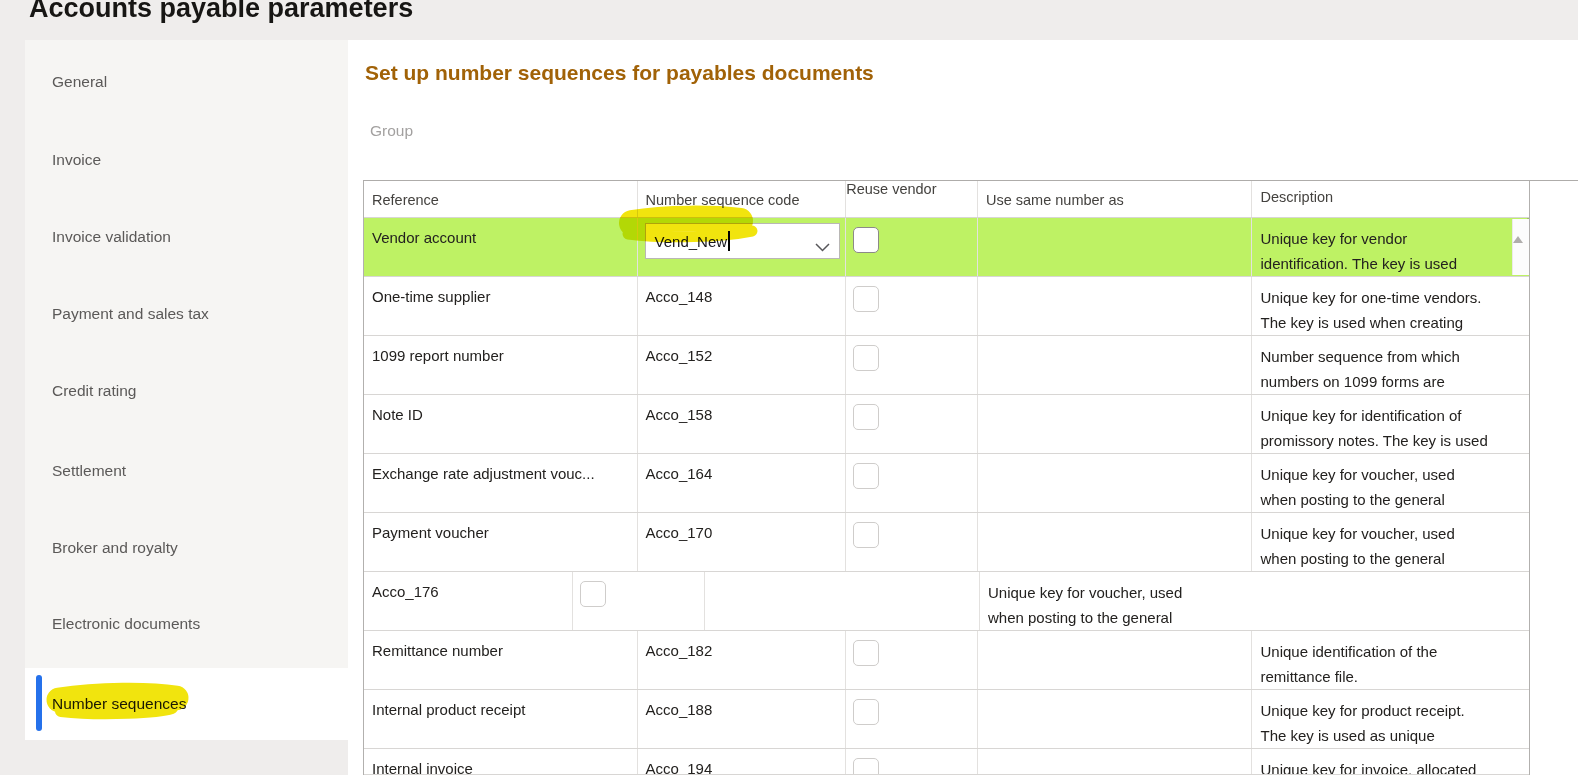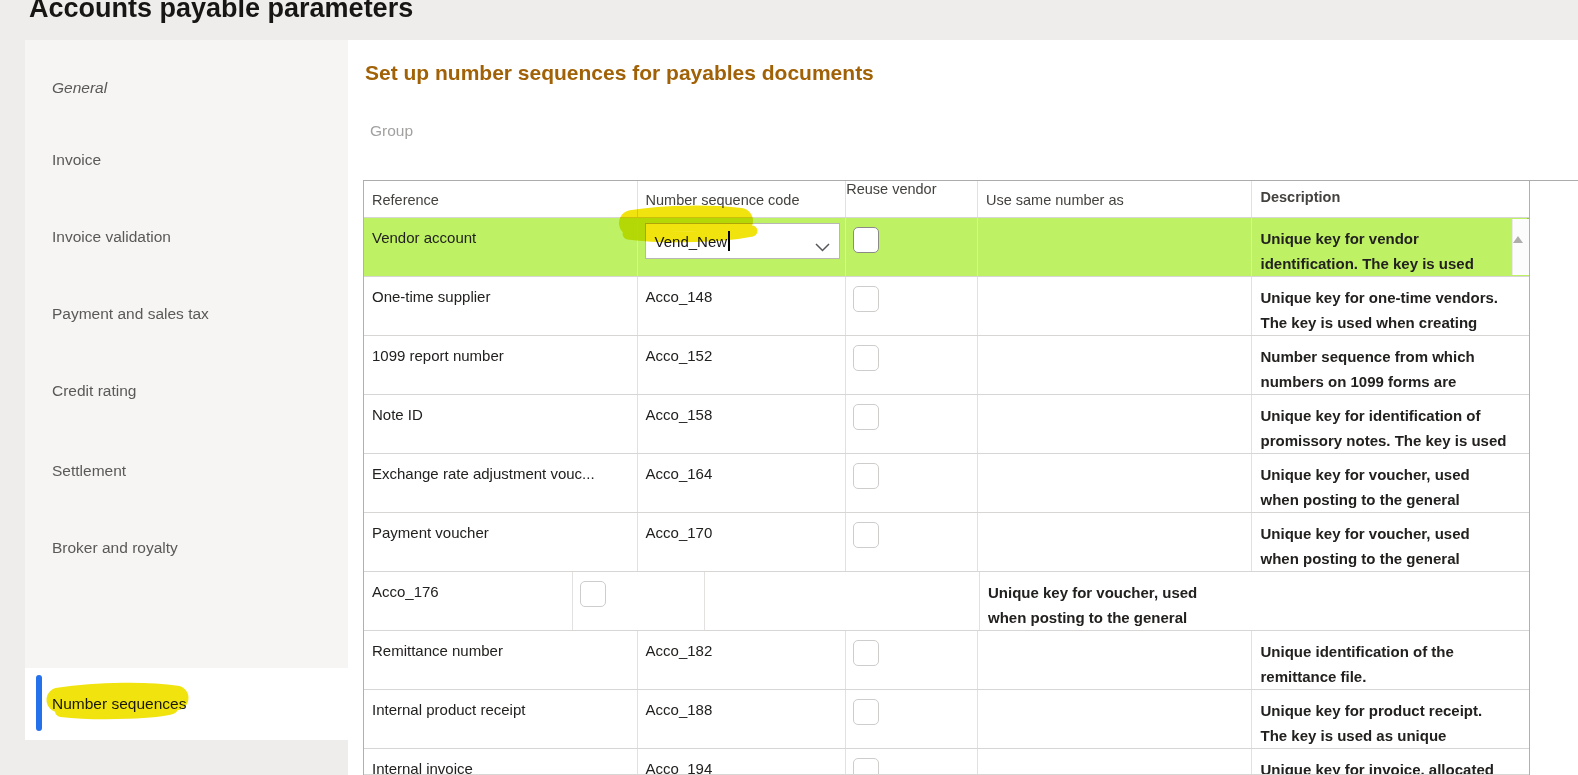--- a/index.html
+++ b/index.html
@@ -66,21 +66,21 @@
   .cell {
     position:relative; border-right:1px solid #e3e1df;
     font-size:15px; padding:11px 8px 0 8px;
     white-space:nowrap; overflow:hidden; color:#23211f;
   }
   .cell:last-child { border-right:none; }
   .c-ref  { width:274px; }
   .c-code { width:209px; }
   .c-reuse{ width:132px; padding:0; }
   .c-same { width:275px; }
-  .c-desc { width:277px; white-space:normal; padding-top:8px;font-weight:bold; }
+  .c-desc { width:277px; white-space:normal; padding-top:8px; }
   .desc { display:block; white-space:pre-line; line-height:25px; font-size:15px; }
   
   .cb {
     display:block; width:26px; height:26px; margin:9px 0 0 7px;
     border:1px solid #cfcdcb; border-radius:5px; background:#fff; cursor:pointer;
   }
   .trow.selected .cb { border-color:#8c8a88; }
   
   .combo {
     display:none; position:absolute; left:7px; top:5px; width:195px; height:36px;
@@ -105,40 +105,43 @@
   .marker {
     position:absolute; mix-blend-mode:multiply; pointer-events:none; z-index:50;
   }
 </style>
 </head>
 <body>
 
 <div class="page-title">Accounts payable parameters</div>
 
 <div class="sidebar">
-    <div class="side-item" style="top: 12px; font-style: italic;">
+    <div class="side-item" style="top: 6px;">
     <span class="side-label">General</span>
   </div>
     <div class="side-item" style="top: 84px;">
     <span class="side-label">Invoice</span>
   </div>
     <div class="side-item" style="top: 161px;">
     <span class="side-label">Invoice validation</span>
   </div>
     <div class="side-item" style="top: 238px;">
     <span class="side-label">Payment and sales tax</span>
   </div>
     <div class="side-item" style="top: 315px;">
     <span class="side-label">Credit rating</span>
   </div>
     <div class="side-item" style="top: 395px;">
     <span class="side-label">Settlement</span>
   </div>
     <div class="side-item" style="top: 472px;">
     <span class="side-label">Broker and royalty</span>
+  </div>
+    <div class="side-item" style="top: 548px;">
+    <span class="side-label">Electronic documents</span>
   </div>
     <div class="side-item selected" style="top: 628px;">
     <span class="side-label">Number sequences</span>
   </div>
   </div>
 
 <div class="main">
   <div class="main-heading">Set up number sequences for payables documents</div>
   <div class="group-btn">Group</div>
 

